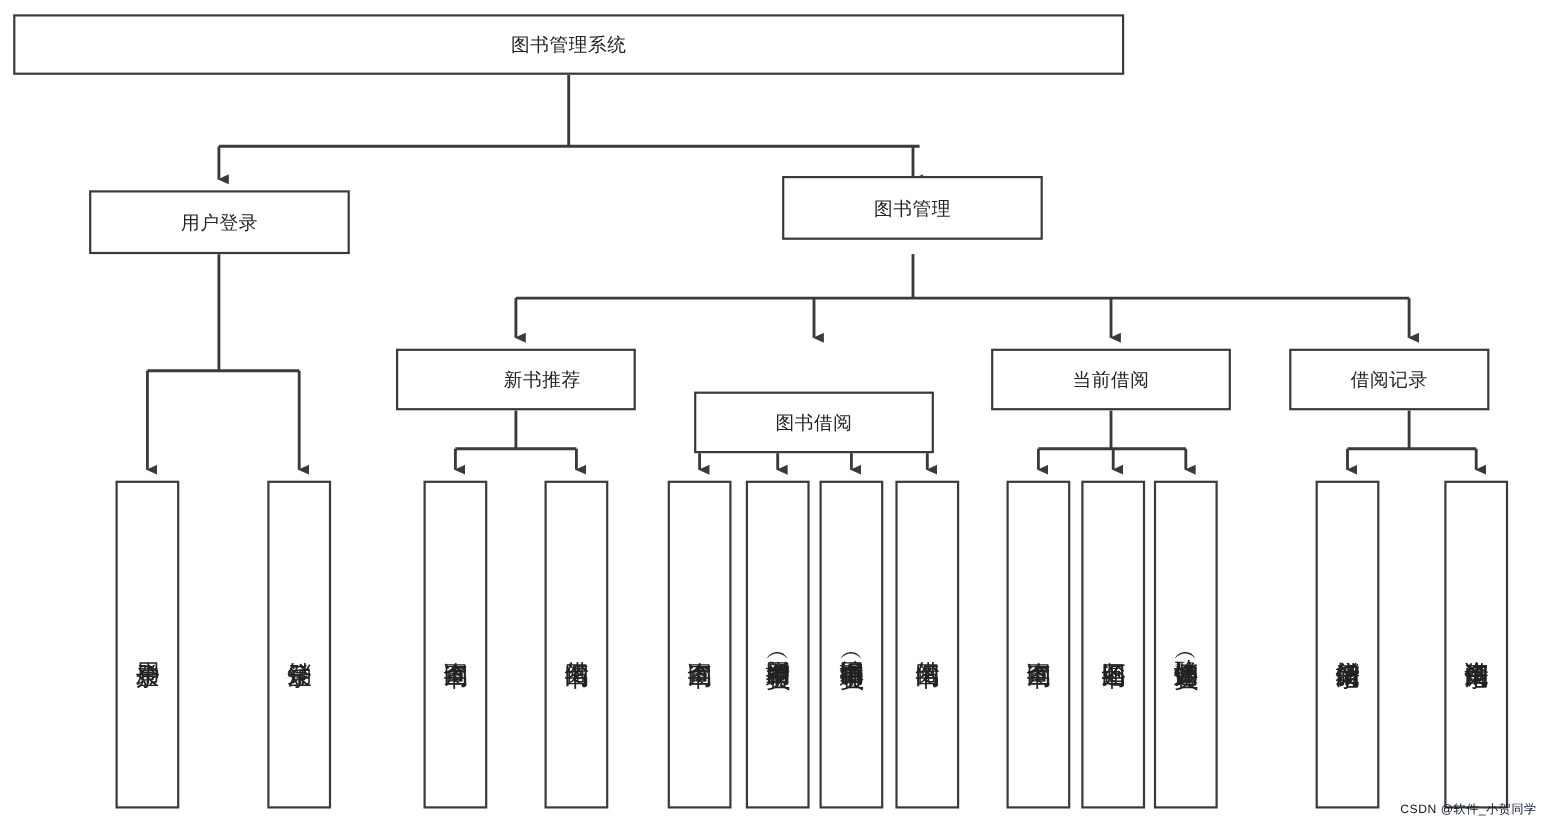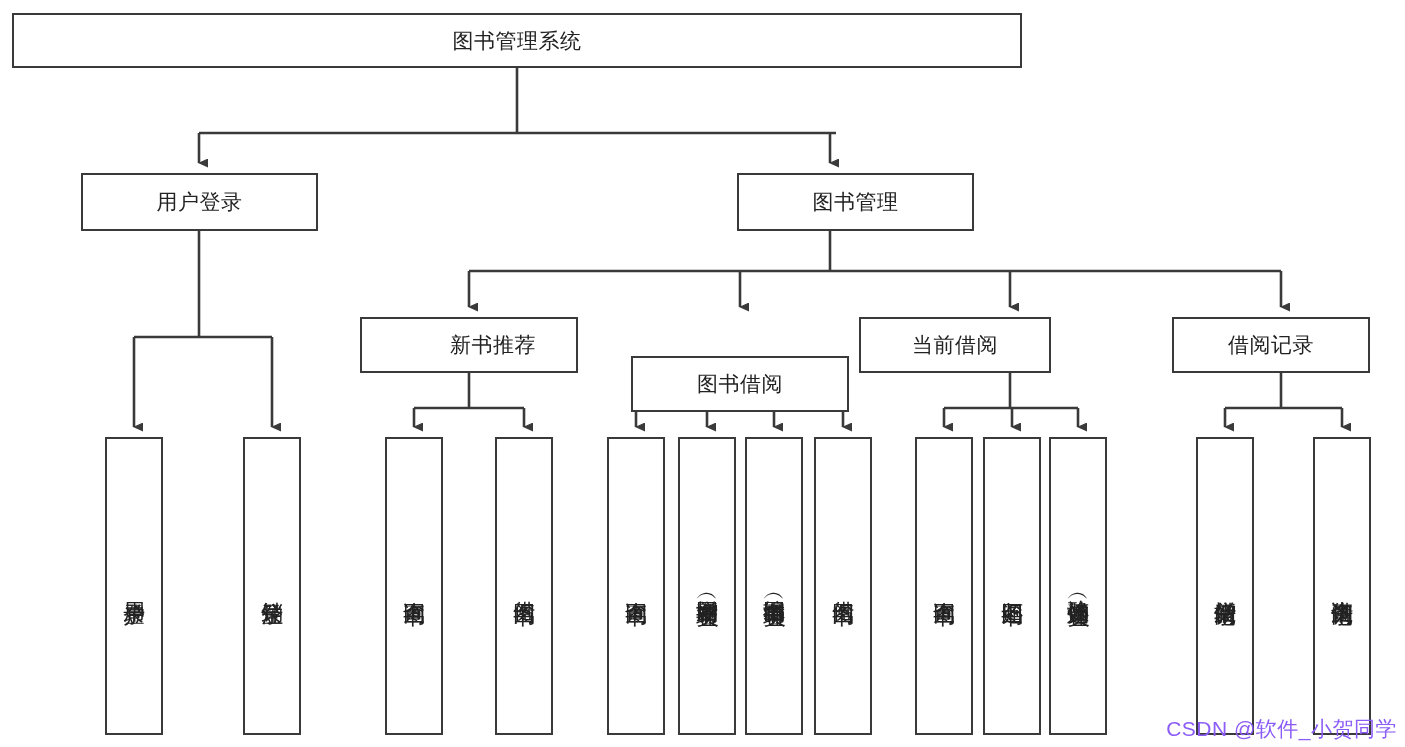--- a/index.html
+++ b/index.html
@@ -32,21 +32,21 @@
     position: absolute;
     box-sizing: border-box;
     background: #ffffff;
     border: 2px solid #3a3a3a;
     display: flex;
     align-items: center;
     justify-content: center;
     color: #222222;
   }
   .node.horiz {
-    font-size: 21px;
+    font-size: 17px;
     letter-spacing: 0.5px;
   }
   .node.vert {
     writing-mode: vertical-rl;
     text-orientation: upright;
     font-size: 22px;
     line-height: 1.12;
     letter-spacing: 1px;
     padding: 4px 0;
     text-align: center;
@@ -55,22 +55,22 @@
     writing-mode: vertical-rl;
     text-orientation: upright;
     display: block;
     white-space: normal;
     max-height: 100%;
   }
   .watermark {
     position: absolute;
     right: 8px;
     bottom: 4px;
-    font-size: 21px;
-    color: #8b5cf6;
+    font-size: 11px;
+    color: #0f172a;
     white-space: nowrap;
     letter-spacing: 0.5px;
   }
 </style>
 </head>
 <body>
 
 <div id="diagram-root">
 
   <svg class="connectors" viewBox="0 0 1405 747" xmlns="http://www.w3.org/2000/svg">
@@ -124,34 +124,34 @@
     </g>
   </svg>
 
   <div class="node horiz" style="left:12px; top:13px; width:1010px; height:55px;">
     <span>图书管理系统</span>
   </div>
 
   <div class="node horiz" style="left:81px; top:173px; width:237px; height:58px;">
     <span>用户登录</span>
   </div>
-  <div class="node horiz" style="left:711px; top:173px; width:237px; height:58px;margin-left:26px;">
+  <div class="node horiz" style="left:711px; top:160px; width:237px; height:58px;">
     <span>图书管理</span>
   </div>
 
   <div class="node horiz" style="left:360px; top:317px; width:218px; height:56px;padding-left:48px;">
     <span>新书推荐</span>
   </div>
   <div class="node horiz" style="left:631px; top:317px; width:218px; height:56px;margin-top:39px;">
     <span>图书借阅</span>
   </div>
-  <div class="node horiz" style="left:859px; top:317px; width:192px; height:56px;">
+  <div class="node horiz" style="left:901px; top:317px; width:218px; height:56px;">
     <span>当前借阅</span>
   </div>
-  <div class="node horiz" style="left:1172px; top:317px; width:198px; height:56px;">
+  <div class="node horiz" style="left:1172px; top:317px; width:182px; height:56px;">
     <span>借阅记录</span>
   </div>
 
   <div class="node vert" style="left:105px; top:437px; width:58px; height:298px;">
     <span class="vtext">用户登录</span>
   </div>
   <div class="node vert" style="left:243px; top:437px; width:58px; height:298px;">
     <span class="vtext">注销登录</span>
   </div>
 

